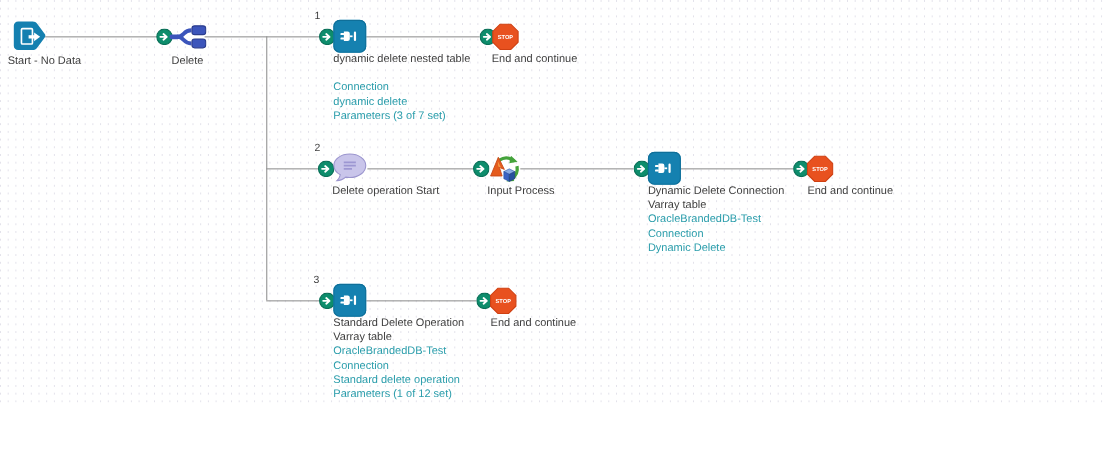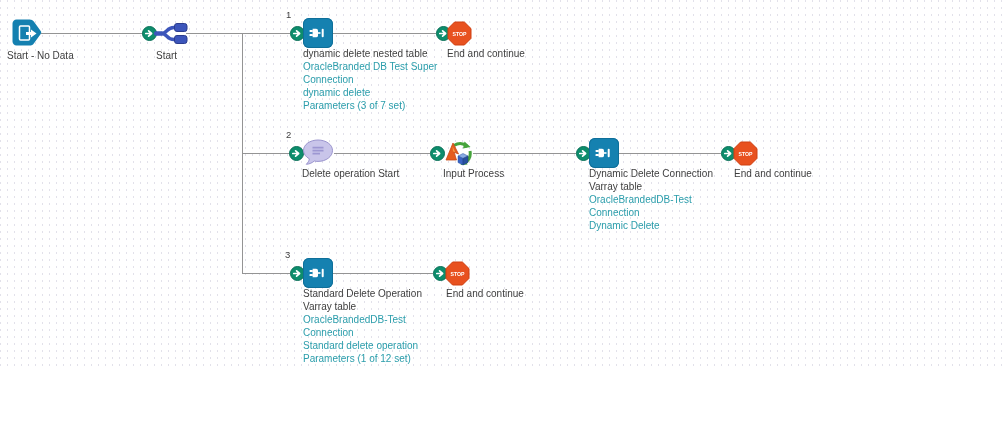--- a/index.html
+++ b/index.html
@@ -61,40 +61,39 @@
   </div>
   <div class="icon" style="left:154px;top:22px">
     <svg width="34" height="23" viewBox="0 0 34 23">
       <path d="M7 11.5 C 14 11.5, 12 5.5, 20 5.5" stroke="#3c55bb" stroke-width="3.6" fill="none"></path>
       <path d="M7 11.5 C 14 11.5, 12 17.5, 20 17.5" stroke="#3c55bb" stroke-width="3.6" fill="none"></path>
       <rect x="0" y="9.3" width="9" height="4.4" rx="2" fill="#3c55bb"></rect>
       <rect x="20.5" y="1.5" width="12.5" height="8" rx="2.5" fill="#3c55bb" stroke="#2b3d8e" stroke-width="1"></rect>
       <rect x="20.5" y="13.5" width="12.5" height="8" rx="2.5" fill="#3c55bb" stroke="#2b3d8e" stroke-width="1"></rect>
     </svg>
   </div>
-  <div class="lbl" style="left:156px;top:49px">Start</div>
+  <div class="lbl" style="left:156px;top:49px">Delete</div>
 
   <div class="num" style="left:286px;top:9px">1</div>
   <div class="icon" style="left:290px;top:26px">
     <svg width="15" height="15" viewBox="0 0 15 15">
       <circle cx="7.5" cy="7.5" r="7" fill="#0d8d6c" stroke="#0a7058" stroke-width="1"></circle>
       <path d="M3.8 7.5 H9 M6.6 4.9 L9.6 7.5 L6.6 10.1" fill="none" stroke="#ffffff" stroke-width="1.7" stroke-linecap="round" stroke-linejoin="round"></path>
     </svg>
   </div>
   <div class="conn-square" style="left:303px;top:18px">
     <svg width="18" height="18" viewBox="0 0 18 18">
       <rect x="0.5" y="6" width="3.4" height="1.9" rx="0.6" fill="#ffffff"></rect>
       <rect x="0.5" y="10.1" width="3.4" height="1.9" rx="0.6" fill="#ffffff"></rect>
       <path d="M3.6 4.7 h3.5 q1.9 0 1.9 1.9 v4.8 q0 1.9 -1.9 1.9 h-3.5 z" fill="#ffffff"></path>
       <rect x="9" y="8.2" width="2.5" height="1.6" fill="#ffffff"></rect>
       <rect x="12.7" y="4.7" width="2" height="8.6" rx="1" fill="#ffffff"></rect>
     </svg>
   </div>
   <div class="lbl" style="left:303px;top:47px">dynamic delete nested table</div>
-  <div class="lbl teal" style="left:303px;top:60px">OracleBranded DB Test Super</div>
   <div class="lbl teal" style="left:303px;top:73px">Connection</div>
   <div class="lbl teal" style="left:303px;top:86px">dynamic delete</div>
   <div class="lbl teal" style="left:303px;top:99px">Parameters (3 of 7 set)</div>
 
   <div class="icon" style="left:436px;top:26px">
     <svg width="15" height="15" viewBox="0 0 15 15">
       <circle cx="7.5" cy="7.5" r="7" fill="#0d8d6c" stroke="#0a7058" stroke-width="1"></circle>
       <path d="M3.8 7.5 H9 M6.6 4.9 L9.6 7.5 L6.6 10.1" fill="none" stroke="#ffffff" stroke-width="1.7" stroke-linecap="round" stroke-linejoin="round"></path>
     </svg>
   </div>

